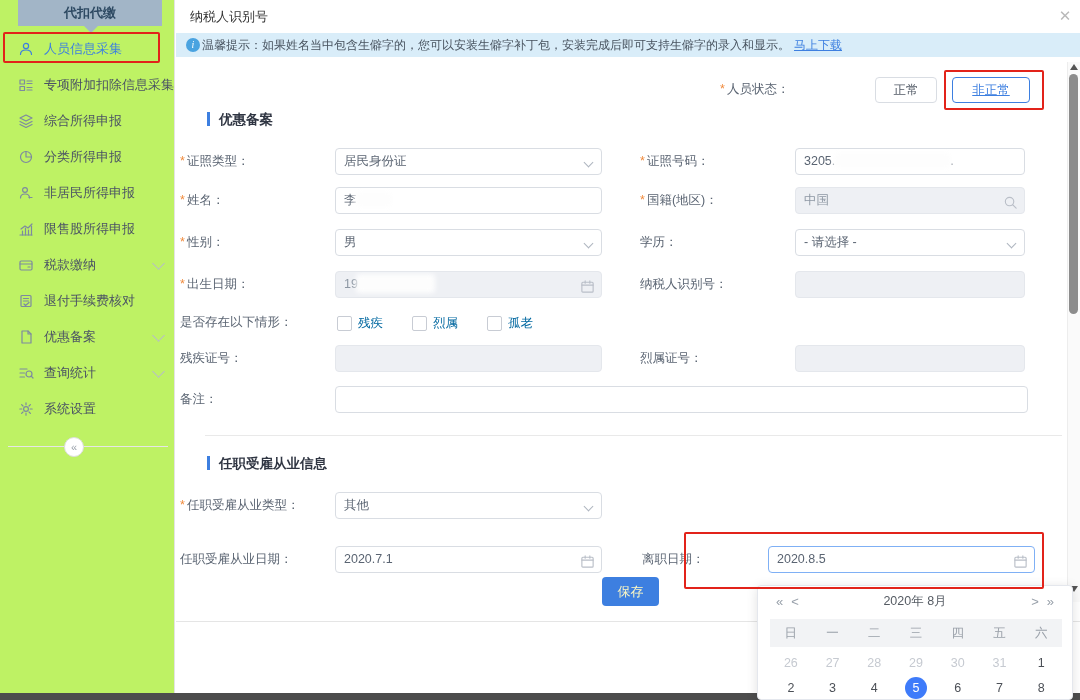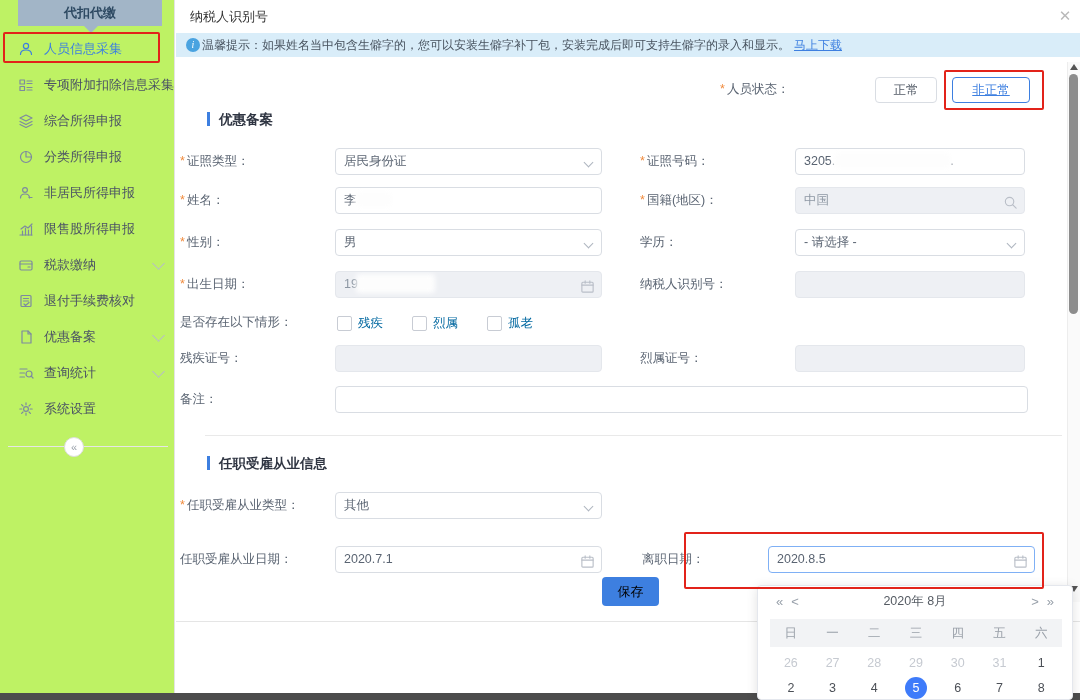--- a/index.html
+++ b/index.html
@@ -52,21 +52,21 @@
   .blur{display:inline-block;height:15px;background:#fdfdfd;filter:blur(2px);border-radius:2px;
         vertical-align:-3px;box-shadow:0 0 3px 2px rgba(255,255,255,.95);}
   .sec-h{font-size:13.5px;font-weight:bold;color:#2f3542;}
   .sec-bar{display:inline-block;width:3px;height:14px;background:#3d7fe0;margin-right:9px;vertical-align:-2px;}
   .cb{display:inline-flex;align-items:center;font-size:12.5px;color:#0369a1;cursor:pointer;}
   .cb .box{width:13px;height:13px;border:1px solid #c8ccd4;border-radius:2px;background:#fff;margin-right:6px;}
   .toggle{height:26px;border:1px solid #d9dde3;border-radius:4px;background:#fff;font-size:12.5px;color:#525a66;
           text-align:center;line-height:24px;cursor:pointer;}
   .toggle.sel{border-color:#3d7fe0;color:#3d7fe0;}
   .divider{border-top:1px solid #e9e9e9;}
-  .save-btn{height:29px;background:#3d7fe0;color:#000000;font-size:13px;text-align:center;line-height:29px;
+  .save-btn{height:29px;background:#3d7fe0;color:#fef9c3;font-size:13px;text-align:center;line-height:29px;
             border-radius:4px;cursor:pointer;}
   .annot{border:2px solid #e2231a;border-radius:2px;pointer-events:none;z-index:50;}
   
   .dp{left:757px;top:585px;width:316px;height:115px;background:#fff;border:1px solid #e4e7ed;border-radius:4px;
       box-shadow:0 2px 12px rgba(0,0,0,.12);z-index:40;}
   .dp-head{position:absolute;left:0;top:0;width:100%;height:30px;display:flex;align-items:center;padding:0 14px;box-sizing:border-box;
            font-size:12.5px;color:#606266;}
   .dp-btn{cursor:pointer;color:#98a0aa;padding:0 4px;font-size:13px;}
   .dp-title{flex:1;text-align:center;color:#555b63;}
   .dp-week{position:absolute;left:12px;top:33px;width:292px;height:28px;background:#f2f3f5;display:flex;}

